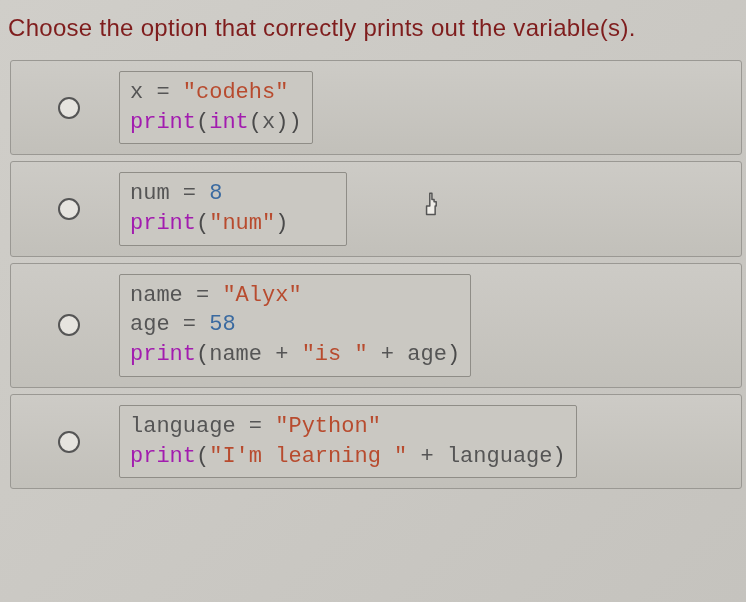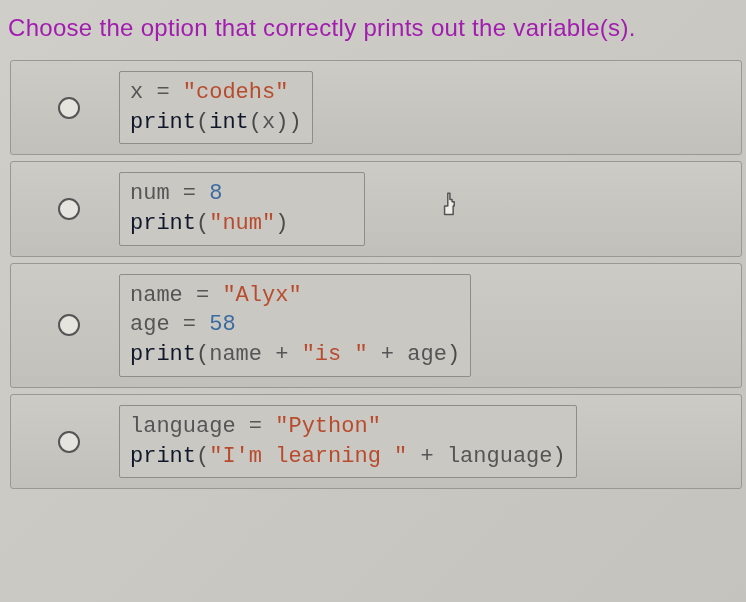--- a/index.html
+++ b/index.html
@@ -7,21 +7,21 @@
       font-family: Arial, Helvetica, sans-serif;
       background: linear-gradient(135deg, #d0cec9 0%, #c5c3be 100%);
       width: 746px;
       height: 602px;
       overflow: hidden;
       color: #3a3a3a;
     }
     .question {
       font-size: 24px;
       padding: 14px 8px 18px 8px;
-      color: #a21caf;
+      color: #7f1d1d;
       letter-spacing: 0.3px;
     }
     .options {
       display: flex;
       flex-direction: column;
       gap: 6px;
       padding: 0 4px 0 10px;
     }
     .option-row {
       display: flex;
@@ -55,21 +55,21 @@
       color: #4a4a4a;
       border-radius: 2px;
       display: inline-block;
       position: relative;
     }
     .code-line { white-space: pre; }
     .k-var { color: #555; }
     .k-op  { color: #555; }
     .k-str { color: #b84b2e; }
     .k-num { color: #3a6aa0; }
-    .k-fn  { color: #0f172a; margin-top: 39px; }
+    .k-fn  { color: #a21caf; margin-top: 39px; }
     .cursor {
       position: absolute;
       width: 26px;
       height: 30px;
       pointer-events: none;
     }
   </style>
 </head>
 <body>
 
@@ -82,21 +82,21 @@
       </div>
       <div class="code-block">
         <div class="code-line"><span class="k-var">x</span><span> </span><span class="k-op">=</span><span> </span><span class="k-str">"codehs"</span></div>
         <div class="code-line"><span class="k-fn">print</span><span>(</span><span class="k-fn">int</span><span>(</span><span class="k-var">x</span><span>))</span></div>
       </div>
     </div>
     <div class="option-row">
       <div class="radio-cell">
         <div class="radio"></div>
       </div>
-      <div class="code-block" style="padding-right: 76px;">
+      <div class="code-block" style="padding-right: 58px;">
         <div class="code-line"><span class="k-var">num</span><span> </span><span class="k-op">=</span><span> </span><span class="k-num">8</span></div>
         <div class="code-line"><span class="k-fn">print</span><span>(</span><span class="k-str">"num"</span><span>)</span></div>
         <span class="cursor" style="right: -100px; top: 18px;"><svg viewBox="0 0 24 28" width="26" height="30">
             <path d="M9 2 L9 14 L6 14 L6 22 L14 22 L14 14 L15 14 L15 10 L13 10 L13 8 L11 8 L11 2 Z" fill="#efede8" stroke="#555" stroke-width="1.4" stroke-linejoin="round"></path>
           </svg></span>
       </div>
     </div>
     <div class="option-row">
       <div class="radio-cell">
         <div class="radio"></div>

